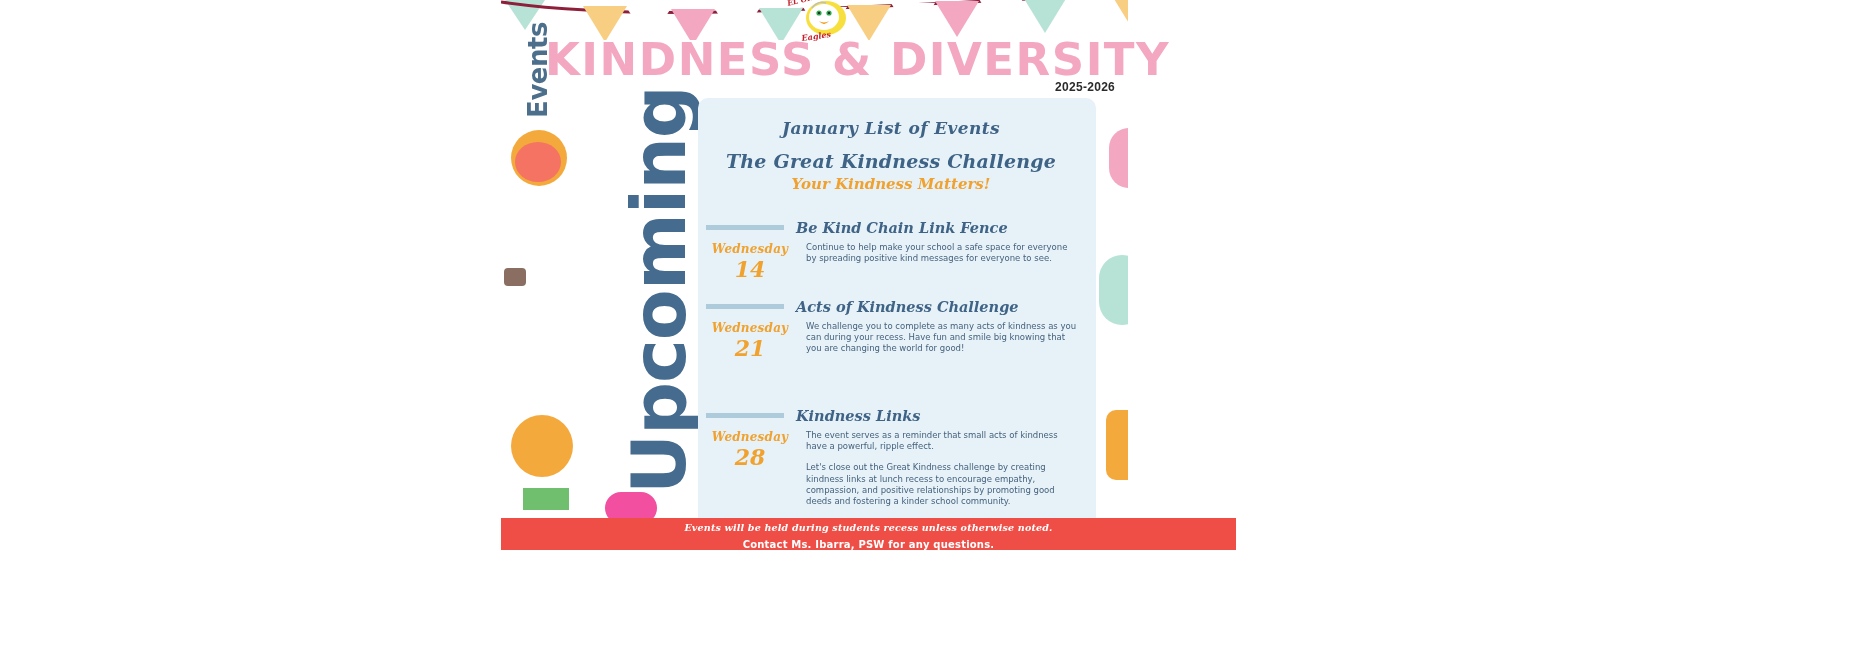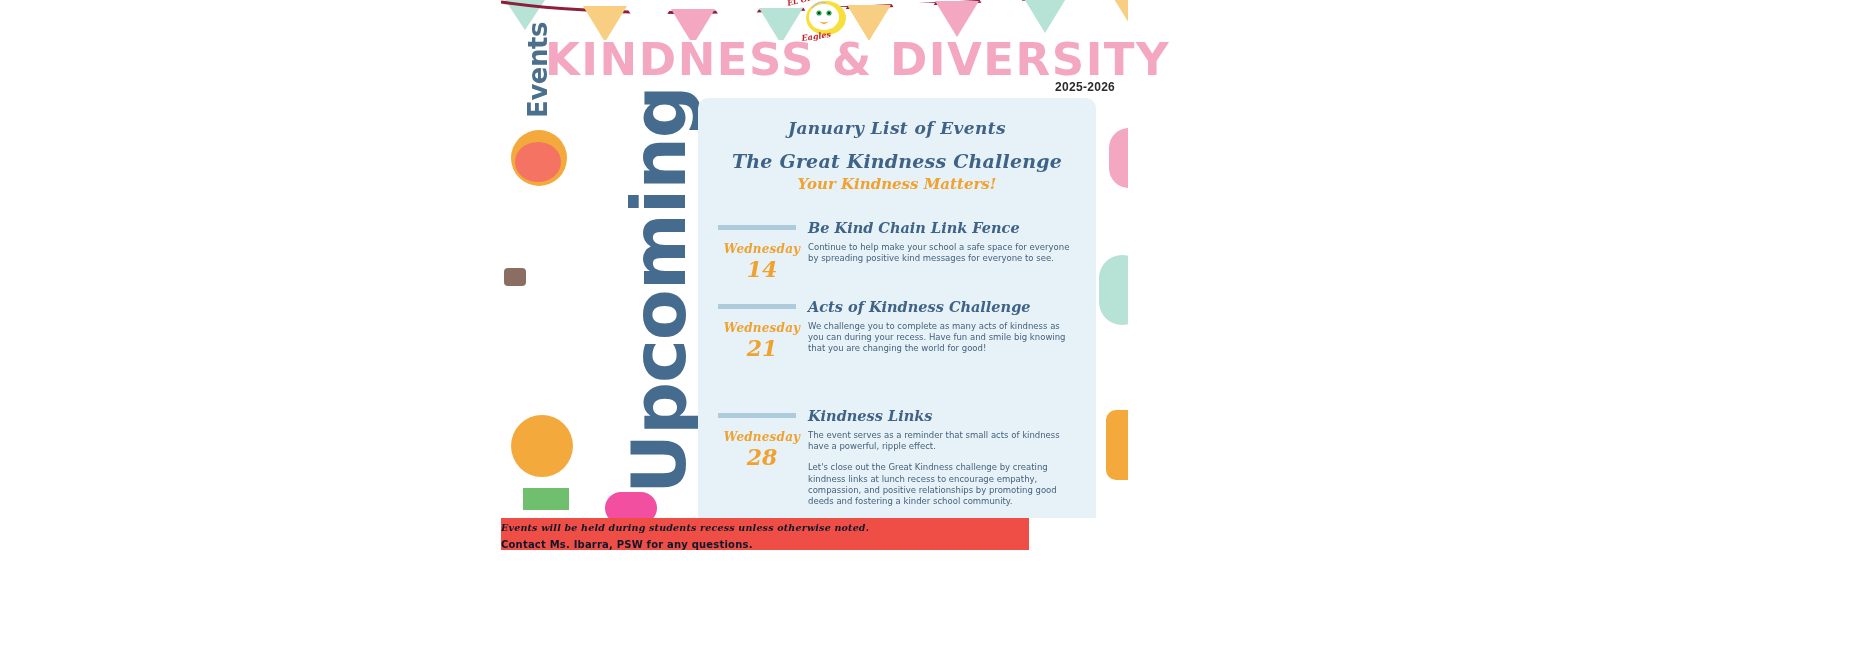--- a/index.html
+++ b/index.html
@@ -85,21 +85,21 @@
   
   .blob { position: absolute; border-radius: 50%; }
 
   
   .card {
     position: absolute;
     left: 698px; top: 98px;
     width: 398px; height: 420px;
     background: #e6f2f7;
     border-radius: 10px 10px 0 0;
-    padding: 14px 18px 0 18px;
+    padding: 14px 18px 0 6px;
   }
   .card-h1 {
     text-align: center;
     font-family: "DejaVu Serif", serif;
     font-style: italic;
     font-weight: 700;
     font-size: 17px;
     color: #3f6386;
     letter-spacing: .4px;
     margin-top: 6px;
@@ -140,21 +140,21 @@
     margin-left: 2px;
   }
   .evt-title {
     font-family: "DejaVu Serif", serif;
     font-style: italic;
     font-weight: 700;
     font-size: 14.5px;
     color: #3f6386;
     white-space: nowrap;
   }
-  .evt-body { display: flex; }
+  .evt-body { display: flex; gap: 10px; }
   .evt-date {
     width: 92px; flex: none; text-align: center;
     padding-top: 2px;
   }
   .evt-day {
     font-family: "DejaVu Serif", serif;
     font-style: italic;
     font-weight: 700;
     font-size: 12px;
     color: #f0a12e;
@@ -175,23 +175,24 @@
     line-height: 1.32;
     color: #46617d;
     padding-top: 2px;
   }
   .evt-desc p + p { margin-top: 10px; }
 
   
   .footer {
     position: absolute;
     left: 501px; top: 518px;
-    width: 528px; height: 32px;
+    width: 735px; height: 32px;
     background: #ef4e46;
-    color: #0f172a;
+    color: #ffffff;
+    text-align: center;
     padding-top: 4px;
   }
   .footer-l1 {
     font-family: "DejaVu Serif", serif;
     font-style: italic;
     font-weight: 700;
     font-size: 9.5px;
     letter-spacing: .2px;
   }
   .footer-l2 {

